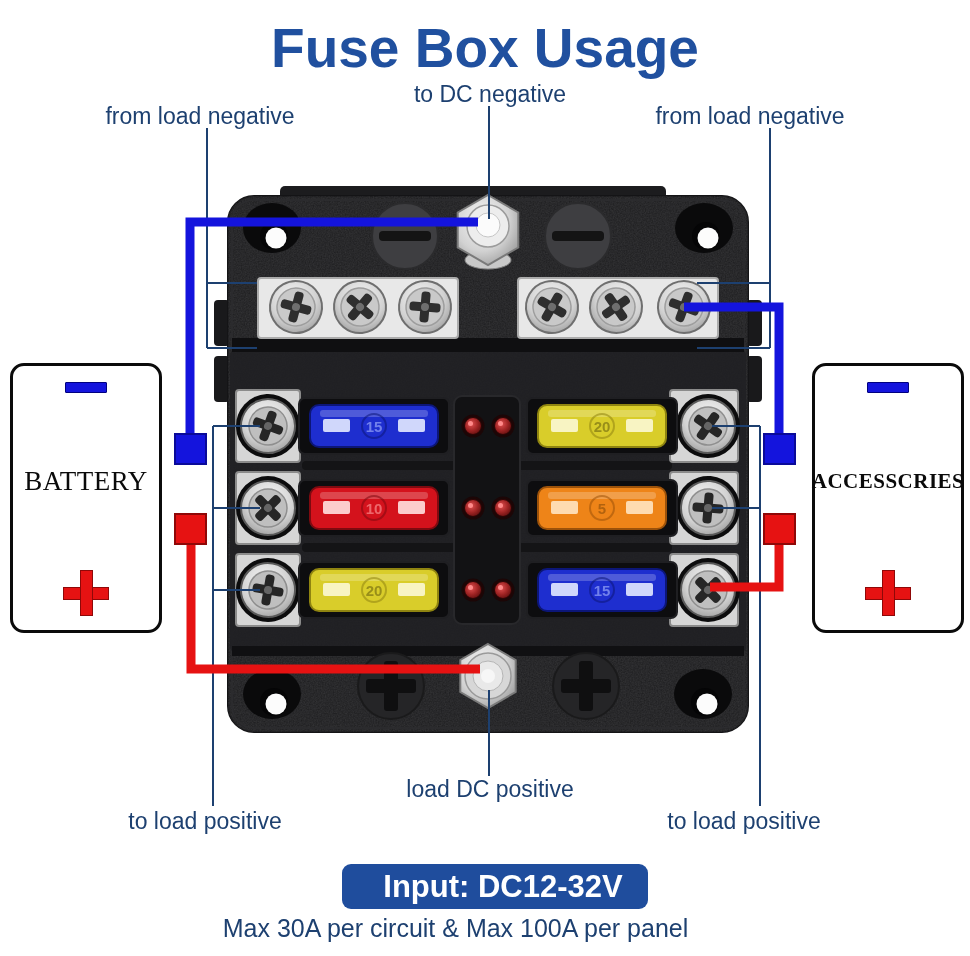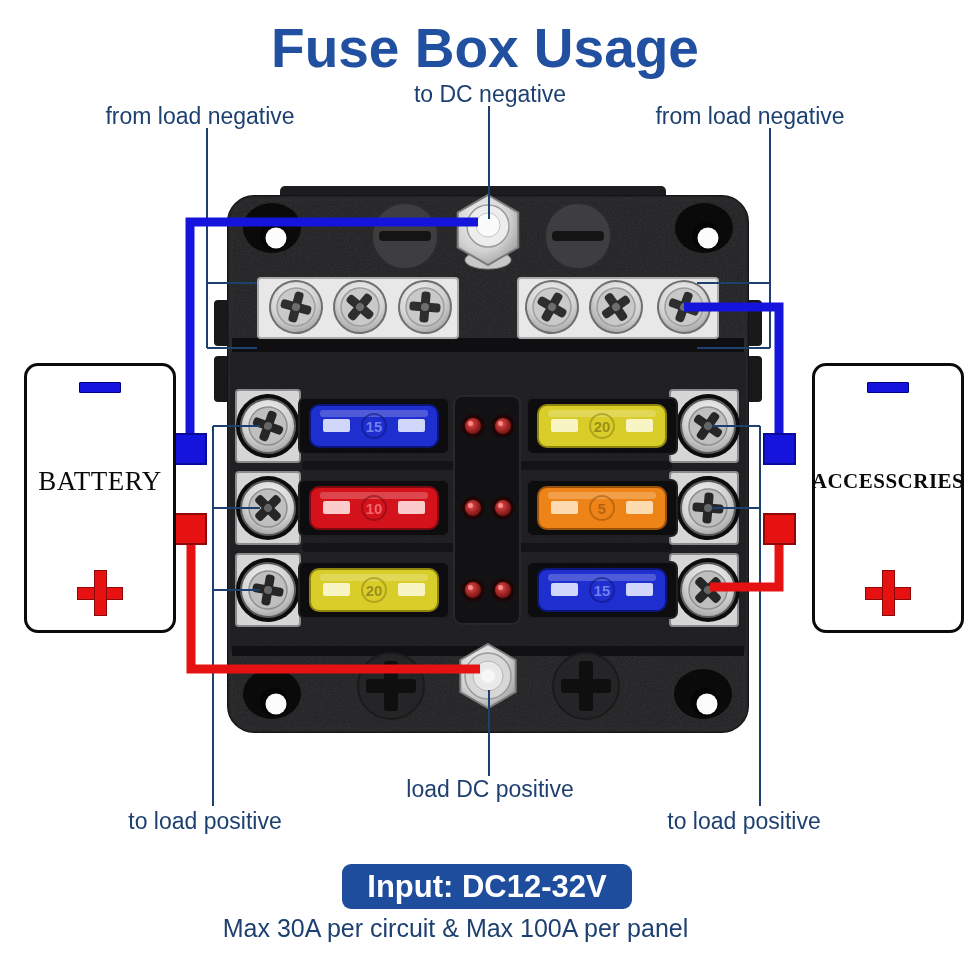--- a/index.html
+++ b/index.html
@@ -6,35 +6,35 @@
   #stage{position:relative;width:970px;height:956px;background:#ffffff;overflow:hidden;
          font-family:"Liberation Sans","DejaVu Sans",sans-serif;}
   #illustration{position:absolute;left:0;top:0;width:970px;height:956px;}
   .lbl{position:absolute;text-align:center;color:var(--label-navy,#1d4070);
        font-size:23px;line-height:1.1;white-space:nowrap;}
   #page-title{position:absolute;left:0;top:16px;width:970px;text-align:center;
        font-size:55px;font-weight:bold;color:var(--title-blue,#20509f);letter-spacing:0px;}
   .io-box{position:absolute;width:146px;height:234px;background:#ffffff;border:3px solid #0b0b0b;
        border-radius:14px;display:flex;flex-direction:column;justify-content:space-between;
        align-items:center;padding:16px 0 14px 0;}
-  #battery-box{left:24px;top:363px;gap:32px;}
+  #battery-box{left:10px;top:363px;gap:32px;}
   #accessories-box{left:812px;top:363px;}
   .io-label{font-family:"Liberation Serif","DejaVu Serif",serif;color:#0a0a0a;letter-spacing:0.5px;}
   #battery-box .io-label{font-size:27px;}
   #accessories-box .io-label{font-size:21px;font-weight:bold;}
   .minus-bar{width:40px;height:9px;background:var(--wire-blue,#1414dd);
        border:1px solid #000080;border-radius:1px;}
   .plus-shape{position:relative;width:46px;height:46px;}
   .plus-shape::before{content:"";position:absolute;left:0;top:17px;width:44px;height:11px;
        background:var(--wire-red,#e61212);border:1px solid #8f0808;}
   .plus-shape::after{content:"";position:absolute;left:17px;top:0;width:11px;height:44px;
        background:var(--wire-red,#e61212);border:1px solid #8f0808;}
   #input-badge{position:absolute;left:342px;top:864px;width:290px;height:45px;
        background:var(--badge-bg,#1f4d9d);border-radius:9px;color:var(--badge-text,#ffffff);
-       font-size:31px;font-weight:bold;text-align:center;line-height:45px;}
+       font-size:31px;font-weight:bold;text-align:center;line-height:45px;padding-left:16px;}
   #footer-note{position:absolute;left:0;top:914px;width:887px;text-align:center;
        font-size:25px;color:var(--label-navy,#1d4070);padding-left:12px;}
   .thin{stroke:var(--label-navy,#1d4070);stroke-width:2;fill:none;}
   .wireB{stroke:var(--wire-blue,#1414dd);stroke-width:9;fill:none;}
   .wireR{stroke:var(--wire-red,#e61212);stroke-width:9;fill:none;}
   .sqB{fill:var(--wire-blue,#1414dd);stroke:#0a0a99;stroke-width:2;}
   .sqR{fill:var(--wire-red,#e61212);stroke:#8f0808;stroke-width:2;}
 </style>
 </head>
 <body>

